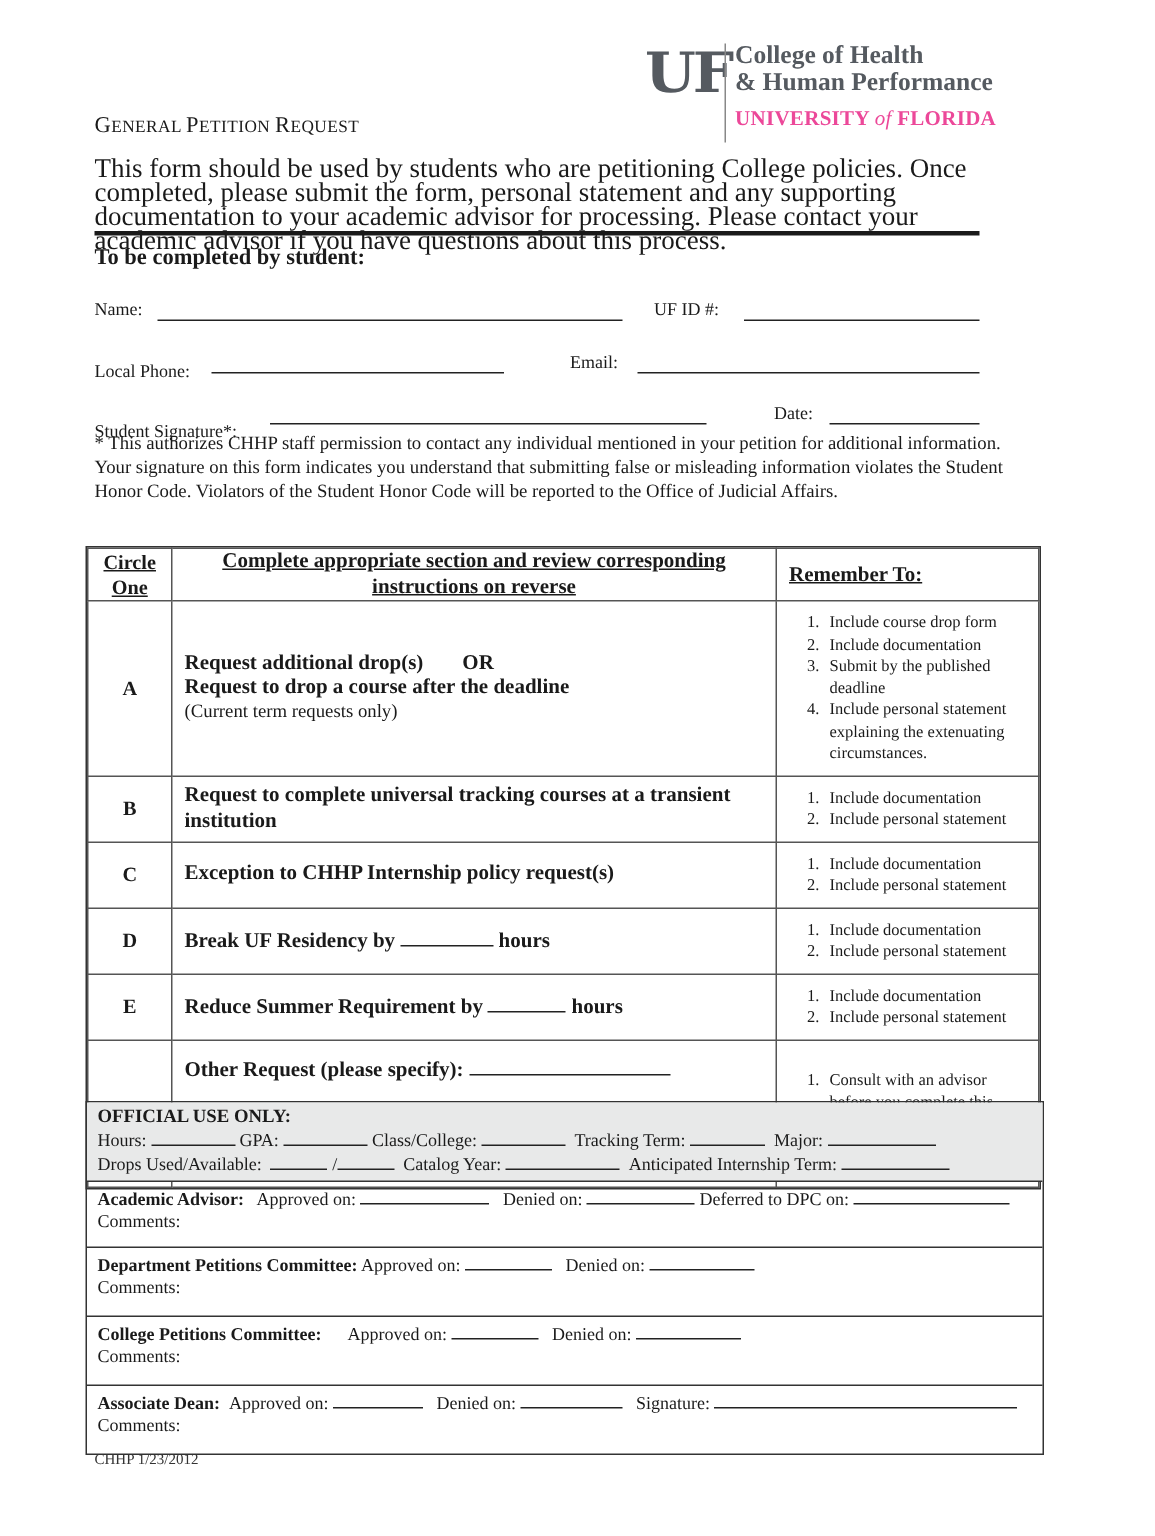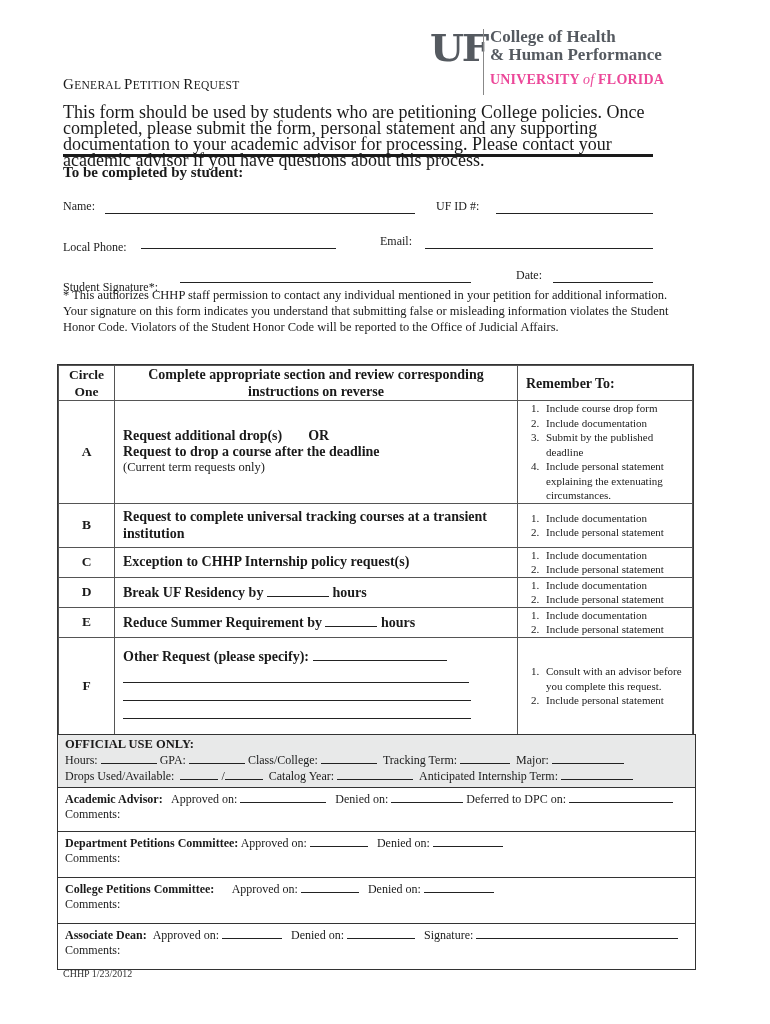--- a/index.html
+++ b/index.html
@@ -33,21 +33,21 @@
   .footnote { left:63px; top:287px; width:620px; font-size:12.5px; line-height:16px; }
 
   
   .ptable { left:57px; top:364px; width:635px; border:1.2px solid #333; border-collapse:collapse; }
   table.req { border-collapse:collapse; width:100%; }
   table.req td, table.req th { border:1px solid #555; padding:0; vertical-align:middle; }
   table.req th { font-weight:bold; font-size:14px; line-height:17px; }
   .col1 { width:55px; text-align:center; font-weight:bold; font-size:13.5px; }
   .col2 { width:362px; font-weight:bold; font-size:14px; padding-left:8px !important; }
   .col3 { font-size:11px; line-height:14.5px; padding-left:8px !important; }
-  .col3 ol { margin:0; padding-left:16px; }
+  .col3 ol { margin:7px; padding-left:16px; }
   .col3 li { padding-left:4px; }
   .sub-note { font-weight:normal; font-size:12.5px; }
   .blank { display:inline-block; border-bottom:1px solid #222; height:12px; vertical-align:baseline; }
 
   
   .official { left:57px; top:734px; width:637px; border:1.5px solid #333; }
   .off-head { background:#e8e9e9; padding:2px 8px 3px 7px; font-size:12px; line-height:15px; border-bottom:1.2px solid #333; }
   .off-head b { font-size:12.5px; }
   .off-row { padding:3px 8px 0 7px; font-size:12px; line-height:15px; border-bottom:1.5px solid #333; }
   .off-row:last-child { border-bottom:none; }
@@ -86,21 +86,21 @@
 <div class="abs field-line" style="left:63px;top:268px;margin-top:12px;">Student Signature*:</div>
 <div class="uline" style="left:180px;top:268px;width:291px;"></div>
 <div class="abs field-line" style="left:516px;top:268px;">Date:</div>
 <div class="uline" style="left:553px;top:268px;width:100px;"></div>
 
 <div class="abs footnote">* This authorizes CHHP staff permission to contact any individual mentioned in your petition for additional information. Your signature on this form indicates you understand that submitting false or misleading information violates the Student Honor Code.  Violators of the Student Honor Code will be reported to the Office of Judicial Affairs.</div>
 
 <div class="abs ptable">
   <table class="req">
     <tbody>
-        <tr style="height:28px;">
+        <tr style="height:28px;text-decoration:underline;">
       <th class="col1" style="font-size:13.5px;">Circle One</th>
       <th style="width:362px;text-align:center;padding:0 20px;margin-top:8px;">Complete appropriate section and review corresponding instructions on reverse</th>
       <th style="text-align:left;padding-left:8px;">Remember To:</th>
     </tr>
 
     <tr style="height:86px;">
       <td class="col1">A</td>
       <td class="col2">
         <div><span>Request additional drop(s)</span><span style="display:inline-block;width:26px;"></span><span>OR</span></div>
         <div>Request to drop a course after the deadline</div>

